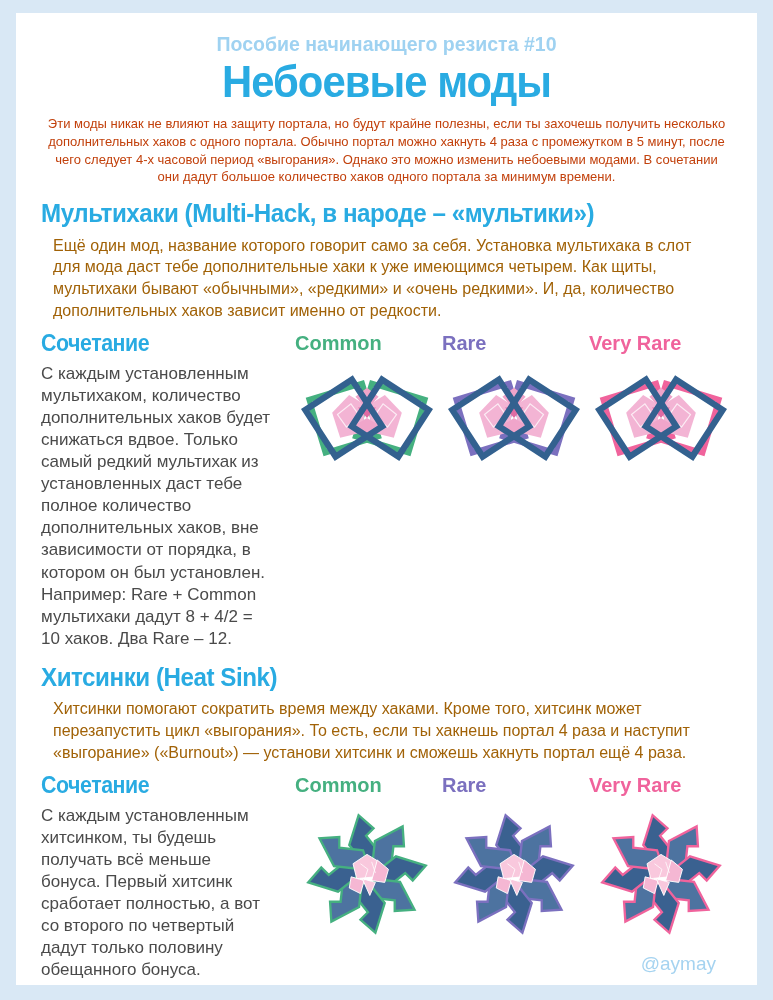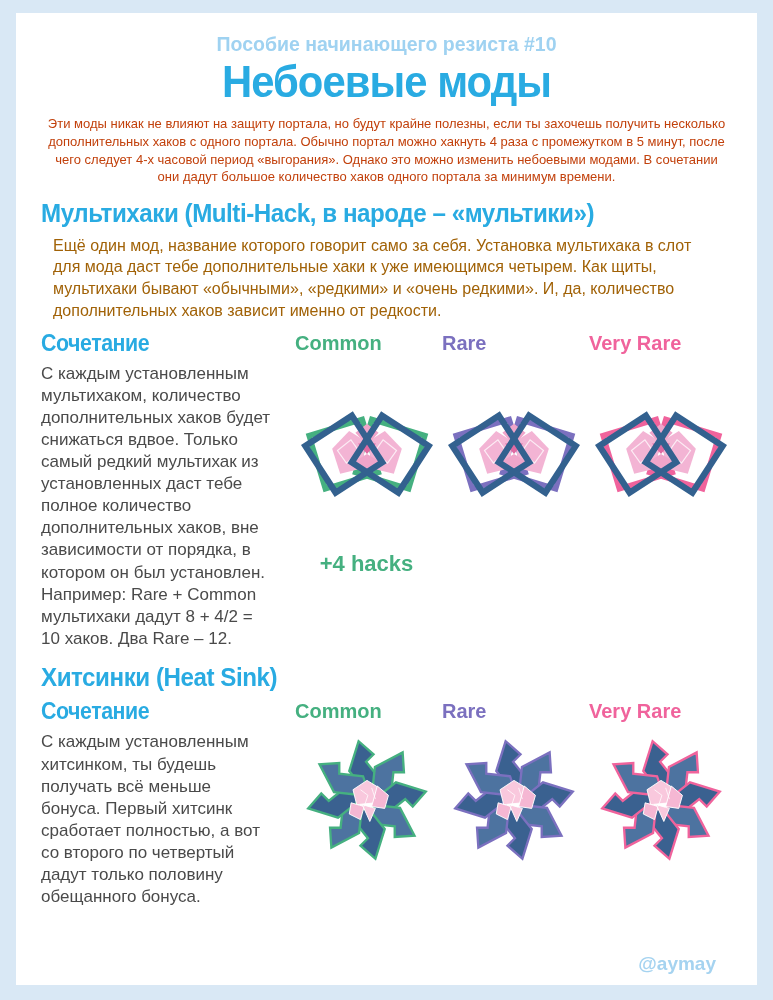--- a/index.html
+++ b/index.html
@@ -76,21 +76,21 @@
     font-weight:700; font-size:22px;
     color:var(--accent,#45b080);
     padding-top:2px;
   }
   .c2{grid-column:2} .c3{grid-column:3} .c4{grid-column:4}
   .r1{grid-row:1}
   .mh { width:134px; height:114px; }
   .hs { width:140px; height:140px; }
   .footer {
     position:absolute; right:41px; bottom:10px;
-    color:#a5d3f0; font-size:19px; font-weight:700;
+    color:#a5d3f0; font-size:19px; font-weight:400;
   }
 </style>
 </head>
 <body>
 
 <svg width="0" height="0" style="position:absolute" aria-hidden="true">
   <defs>
     <g id="mh-icon">
       <path d="M49,16 L93,60 L49,104 L5,60 Z" transform="rotate(28 49 60)" style="fill:none;stroke:var(--accent,#45b080);stroke-width:6"></path>
       <path d="M101,16 L145,60 L101,104 L57,60 Z" transform="rotate(-28 101 60)" style="fill:none;stroke:var(--accent,#45b080);stroke-width:6"></path>
@@ -149,26 +149,26 @@
         <svg class="mh" viewBox="0 0 150 122">
             <use href="#mh-icon"></use>
           </svg>
       </div>
       <div class="icon-cell c4" style="--accent: #f0639c;">
         <svg class="mh" viewBox="0 0 150 122">
             <use href="#mh-icon"></use>
           </svg>
       </div>
 
-      <div class="rar-value c2" style="--accent: #45b080;">+4 hacks</div>
     </div>
   </section>
 
   <section class="heatsink">
     <h2 class="sec-h">Хитсинки (Heat Sink)</h2>
+    <p class="body">Хитсинки помогают сократить время между хаками. Кроме того, хитсинк может перезапустить цикл «выгорания». То есть, если ты хакнешь портал 4 раза и наступит «выгорание» («Burnout») — установи хитсинк и сможешь хакнуть портал ещё 4 раза.</p>
 
     <div class="combo">
       <h3 class="combo-h">Сочетание</h3>
 
       <div class="rar-label c2 r1" style="--accent: #45b080;">Common</div>
       <div class="rar-label c3 r1" style="--accent: #7b70bf;">Rare</div>
       <div class="rar-label c4 r1" style="--accent: #f0639c;">Very Rare</div>
 
       <p class="combo-text">С каждым установленным хитсинком, ты будешь получать всё меньше бонуса. Первый хитсинк сработает полностью, а вот со второго по четвертый дадут только половину обещанного бонуса.</p>
 

